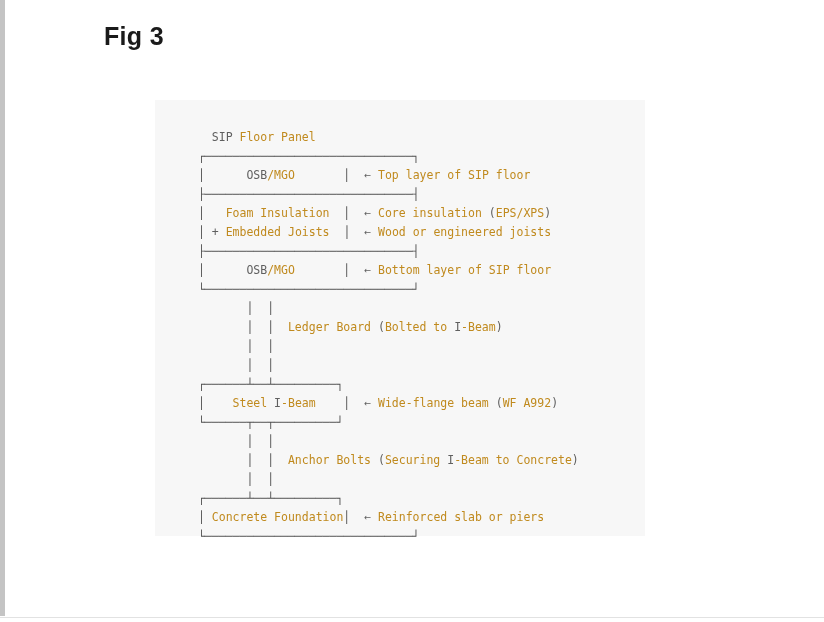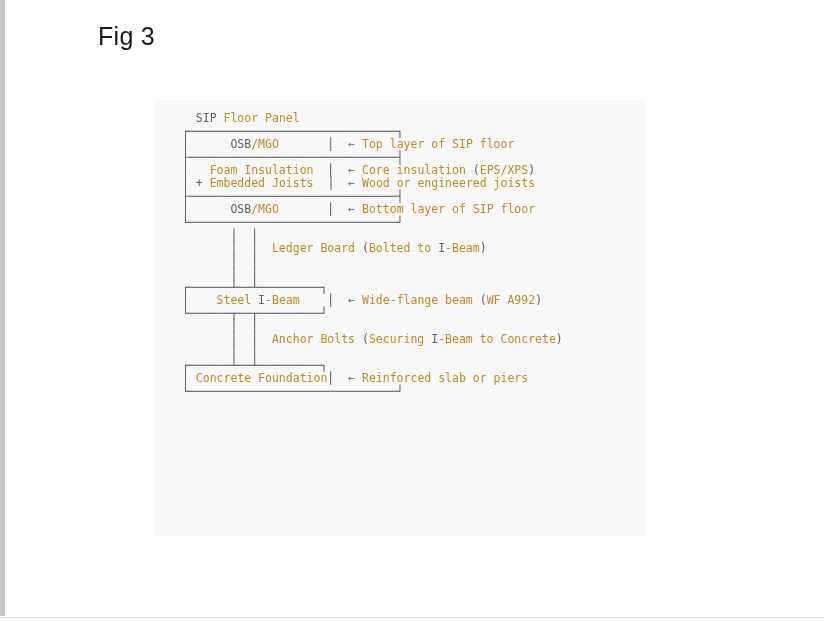--- a/index.html
+++ b/index.html
@@ -37,47 +37,47 @@
   .page {
     position: absolute;
     left: 5px;
     top: 0;
     width: 819px;
     height: 622px;
   }
 
   .fig-title {
     position: absolute;
-    left: 93px;
+    left: 99px;
     top: 22px;
     font-family: "Liberation Sans", sans-serif;
     font-size: 25px;
-    font-weight: 400;
+    font-weight: 700;
     color: #1a1a1a;
     letter-spacing: 0.3px;
     white-space: pre;
   }
 
   .art-panel {
     position: absolute;
     left: 150px;
     top: 100px;
     width: 490px;
     height: 436px;
     background: #f7f7f7;
   }
 
   pre.ascii-art {
-    margin: 0;
+    margin: 16px;
     position: absolute;
     left: 20px;
     top: 12px;
     font-family: "DejaVu Sans Mono", "Liberation Mono", monospace;
     font-size: 11.5px;
-    line-height: 13px;
+    line-height: 19px;
     white-space: pre;
     color: #5f5f5f;
     letter-spacing: 0px;
   }
 
   
   .t-gold   { color: #c08a1e; }
   .t-dark   { color: #5f5f5f; }
   .t-rule   { color: #4e4e4e; }
 </style>

